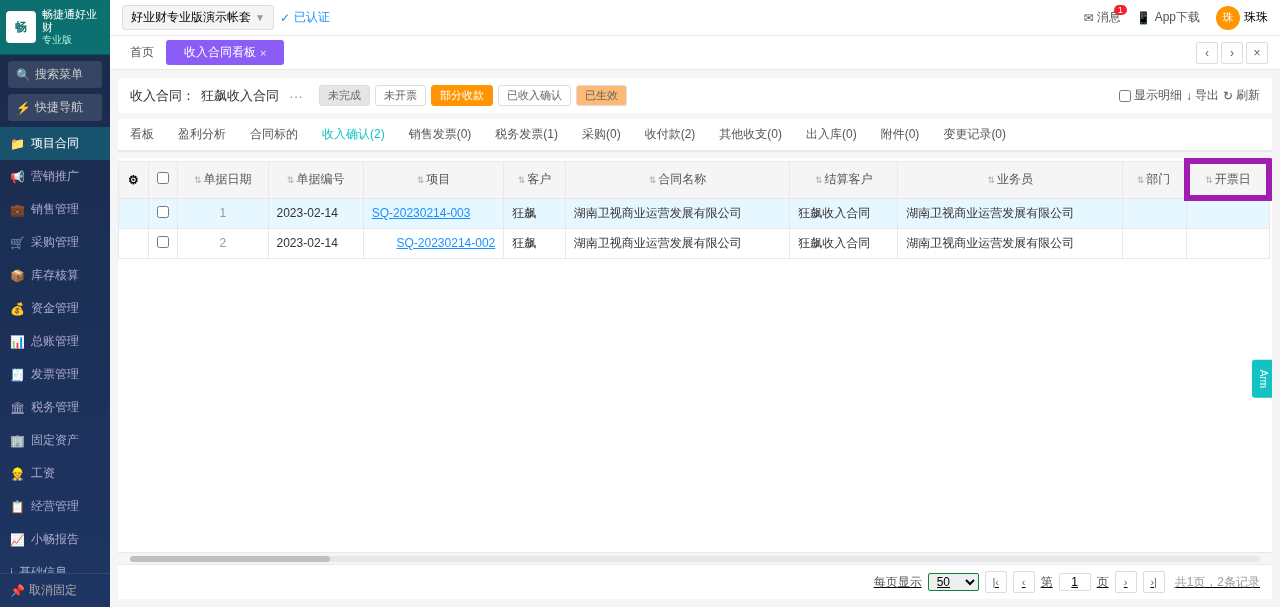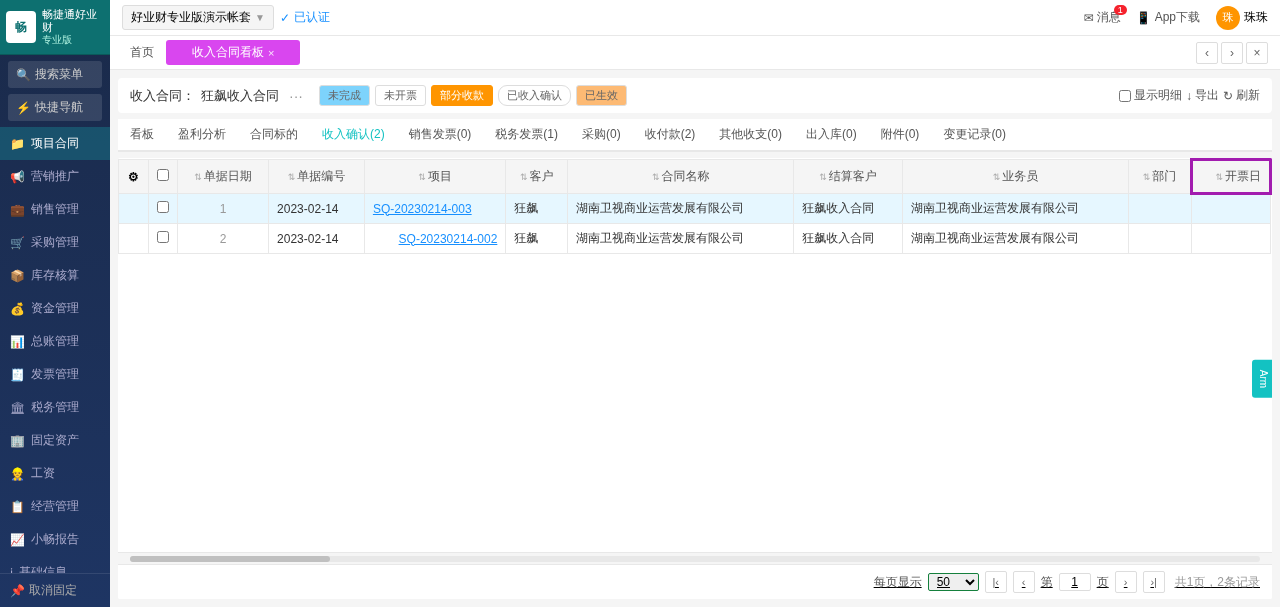--- a/index.html
+++ b/index.html
@@ -118,42 +118,42 @@
       </div>
       <div style="display:flex;align-items:center;gap:4px;cursor:pointer;">
         <div style="width:24px;height:24px;border-radius:50%;background:#ff9500;display:flex;align-items:center;justify-content:center;color:#fff;font-size:11px;">珠</div>
         <span>珠珠</span>
       </div>
     </div>
   </div>
 
   <div style="background:#fff;border-bottom:1px solid #e8e8e8;display:flex;align-items:center;padding:0 12px;height:34px;flex-shrink:0;gap:4px;">
     <span style="color:#555;padding:6px 8px;cursor:pointer;font-size:12px;">首页</span>
-    <div style="display:flex;align-items:center;gap:4px;background:#d946ef;color:#fff;padding:4px 26px;border-radius:3px;font-size:12px;cursor:pointer;">
+    <div style="display:flex;align-items:center;gap:4px;background:#8b5cf6;color:#fff;padding:4px 18px;border-radius:3px;font-size:12px;cursor:pointer;">
       <span>收入合同看板</span>
       <span style="font-size:11px;opacity:0.85;">×</span>
     </div>
     <div style="margin-left:auto;display:flex;gap:3px;">
       <button style="background:none;border:1px solid #ddd;border-radius:2px;width:22px;height:22px;cursor:pointer;color:#666;font-size:12px;">‹</button>
       <button style="background:none;border:1px solid #ddd;border-radius:2px;width:22px;height:22px;cursor:pointer;color:#666;font-size:12px;">›</button>
       <button style="background:none;border:1px solid #ddd;border-radius:2px;width:22px;height:22px;cursor:pointer;color:#666;font-size:12px;">×</button>
     </div>
   </div>
 
   <div style="flex:1;overflow:hidden;display:flex;flex-direction:column;background:#f5f5f5;padding:8px;gap:6px;">
 
     <div style="background:#fff;border-radius:4px;padding:7px 12px;display:flex;align-items:center;gap:6px;flex-shrink:0;">
       <span style="font-size:13px;color:#333;font-weight:500;">收入合同：</span>
       <span style="font-size:13px;color:#333;font-weight:500;">狂飙收入合同</span>
       <button style="background:none;border:none;cursor:pointer;color:#999;font-size:14px;padding:0 4px;">···</button>
       <div style="display:flex;gap:5px;margin-left:6px;">
-        <button style="padding:2px 8px;border-radius:3px;border:1px solid #ddd;background:#7dd3fc;cursor:pointer;font-size:11px;color:#666;">未完成</button>
+        <button style="padding:2px 8px;border-radius:3px;border:1px solid #ddd;background:#e5e5e5;cursor:pointer;font-size:11px;color:#666;">未完成</button>
         <button style="padding:2px 8px;border-radius:3px;border:1px solid #ddd;background:#fff;cursor:pointer;font-size:11px;color:#666;">未开票</button>
         <button style="padding:2px 8px;border-radius:3px;border:1px solid #ff9500;background:#ff9500;cursor:pointer;font-size:11px;color:#fff;">部分收款</button>
-        <button style="padding:2px 8px;border-radius:9px;border:1px solid #ddd;background:#fff;cursor:pointer;font-size:11px;color:#666;">已收入确认</button>
+        <button style="padding:2px 8px;border-radius:3px;border:1px solid #ddd;background:#fff;cursor:pointer;font-size:11px;color:#666;">已收入确认</button>
         <button style="padding:2px 8px;border-radius:3px;border:1px solid #ddd;background:#fdba74;cursor:pointer;font-size:11px;color:#666;">已生效</button>
       </div>
       <div style="margin-left:auto;display:flex;align-items:center;gap:4px;">
         <label style="display:flex;align-items:center;gap:3px;cursor:pointer;font-size:12px;color:#555;">
           <input type="checkbox" style="width: 12px; height: 12px;">
           <span>显示明细</span>
         </label>
         <button style="background:none;border:none;cursor:pointer;color:#555;display:flex;align-items:center;gap:3px;font-size:12px;">
           <span>↓</span>
           <span>导出</span>
@@ -208,21 +208,21 @@
               </th>
               <th style="padding:7px 8px;border:1px solid #e8e8e8;color:#555;font-weight:normal;white-space:nowrap;cursor:pointer;">
                 <span style="color:#aaa;font-size:9px;margin-right:2px;">⇅</span>结算客户
               </th>
               <th style="padding:7px 8px;border:1px solid #e8e8e8;color:#555;font-weight:normal;white-space:nowrap;cursor:pointer;">
                 <span style="color:#aaa;font-size:9px;margin-right:2px;">⇅</span>业务员
               </th>
               <th style="padding:7px 8px;border:1px solid #e8e8e8;color:#555;font-weight:normal;white-space:nowrap;cursor:pointer;">
                 <span style="color:#aaa;font-size:9px;margin-right:2px;">⇅</span>部门
               </th>
-              <th style="padding:7px 8px;border:3px solid #a21caf;color:#555;font-weight:normal;white-space:nowrap;cursor:pointer;text-align:right;">
+              <th style="padding:7px 8px;border:6px solid #a21caf;color:#555;font-weight:normal;white-space:nowrap;cursor:pointer;">
                 <span style="color:#aaa;font-size:9px;margin-right:2px;">⇅</span>开票日
               </th>
             </tr>
           </thead>
           <tbody>
             <tr class="selected" style="background:#e6f7ff;">
               <td style="padding:6px 8px;border:1px solid #e8e8e8;text-align:center;color:#999;"></td>
               <td style="padding:6px 8px;border:1px solid #e8e8e8;text-align:center;">
                 <input type="checkbox" style="width: 12px; height: 12px;">
               </td>

